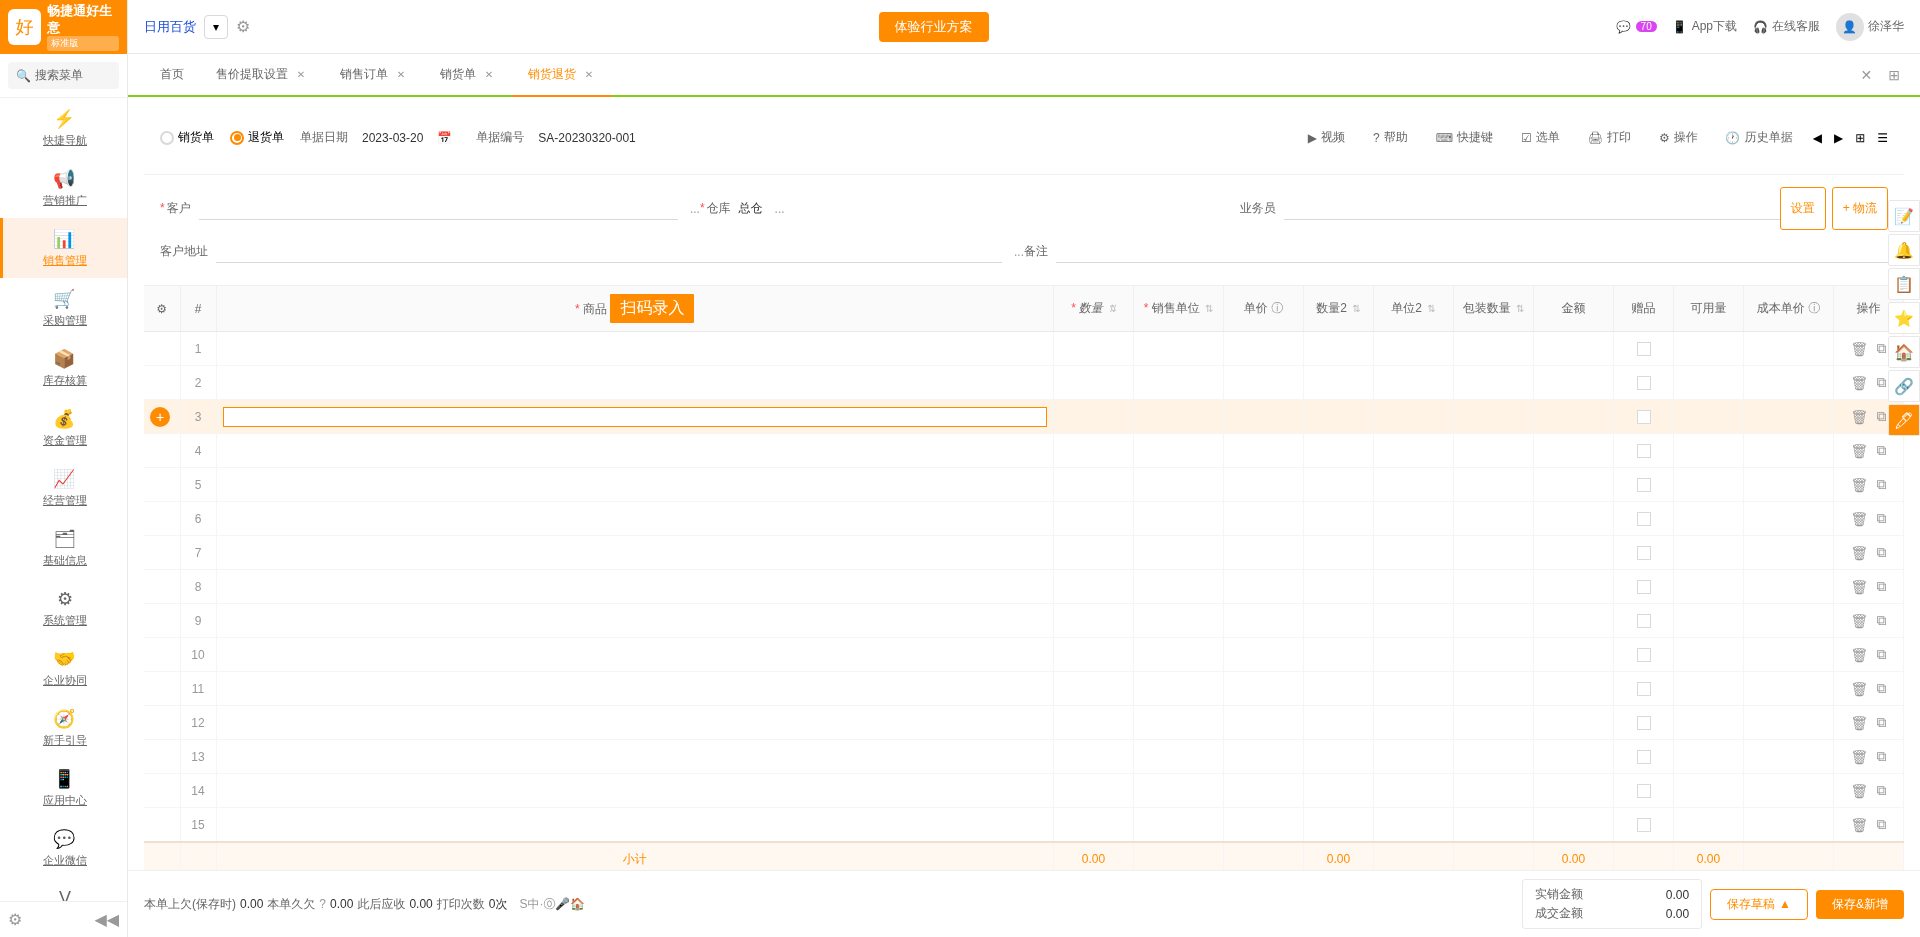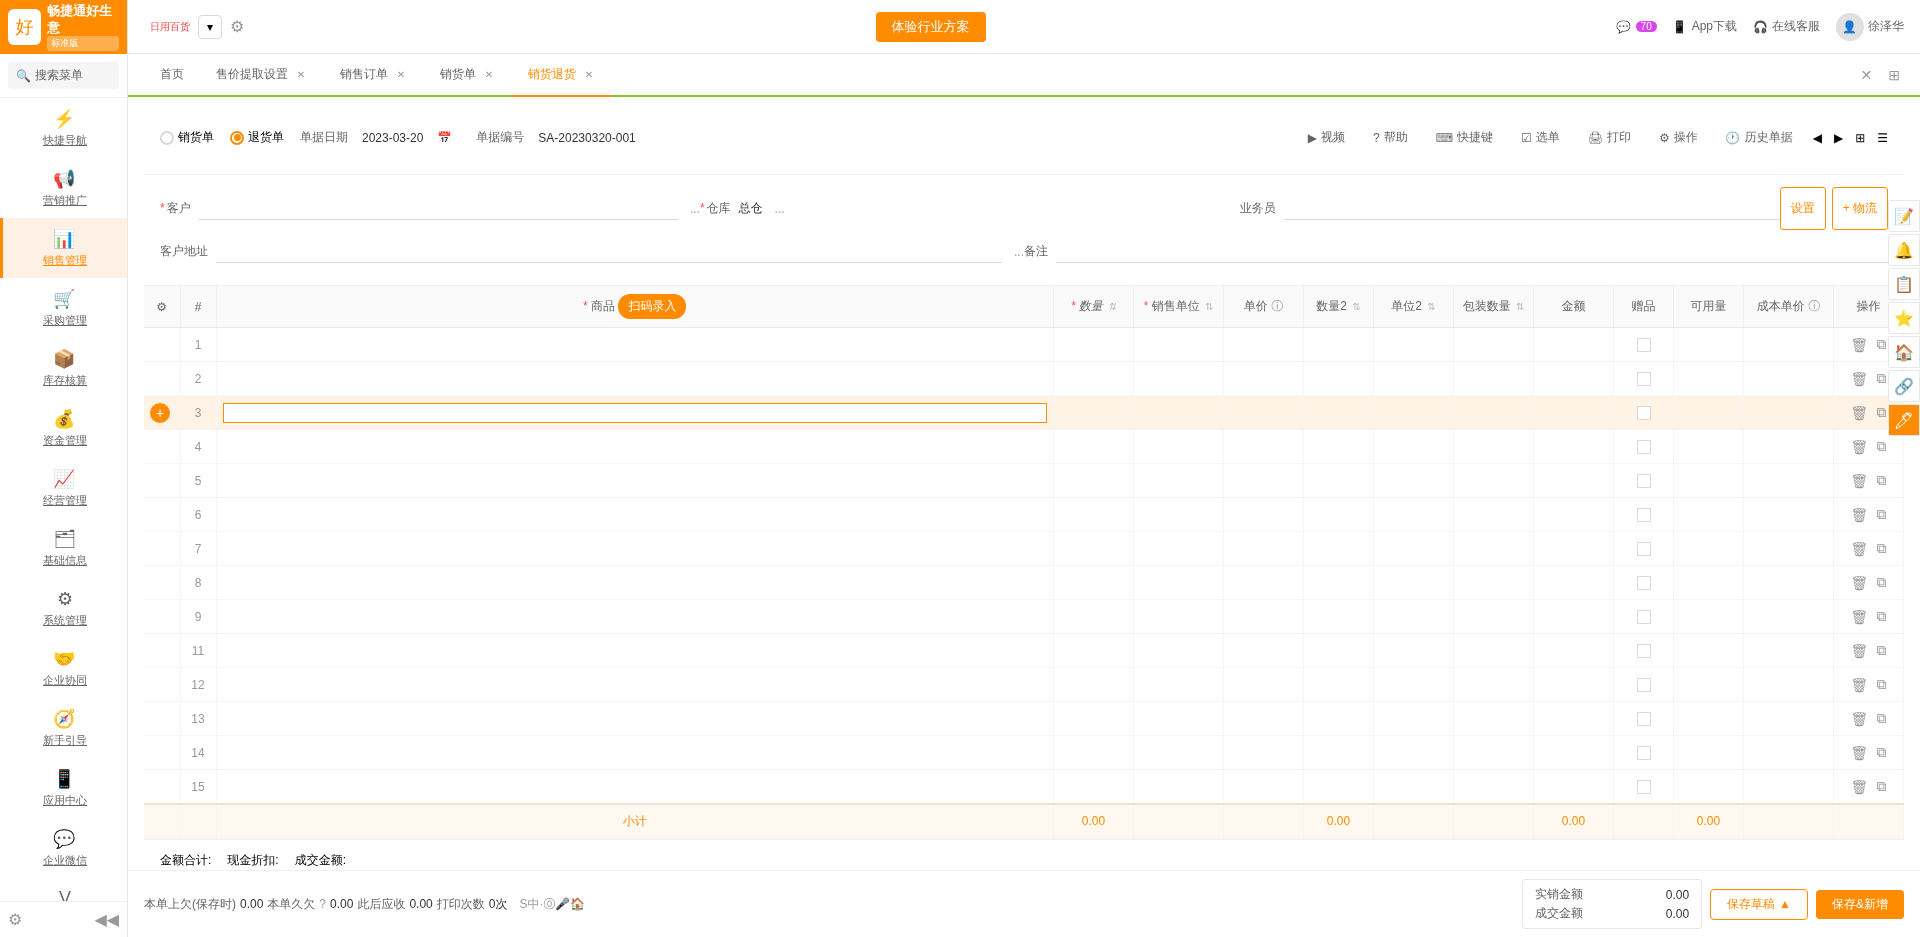--- a/index.html
+++ b/index.html
@@ -20,21 +20,21 @@
     .sidebar-item-label { font-size: 11px; text-align: center; text-decoration: underline; }
     .sidebar-bottom { padding: 8px; display: flex; justify-content: space-between; border-top: 1px solid #f0f0f0; }
     .sidebar-bottom-btn { background: none; border: none; cursor: pointer; color: #999; font-size: 16px; }
 
     
     .main { flex: 1; display: flex; flex-direction: column; overflow: hidden; }
 
     
     .topbar { background: #fff; height: 54px; display: flex; align-items: center; padding: 0 16px; border-bottom: 1px solid #e8e8e8; justify-content: space-between; }
     .topbar-left { display: flex; align-items: center; gap: 8px; }
-    .topbar-breadcrumb { color: #ef4444; font-size: 10px; margin-left: 6px; }
+    .topbar-breadcrumb { color: #1d4ed8; font-size: 13px; }
     .topbar-select { border: 1px solid #d9d9d9; border-radius: 4px; padding: 4px 8px; background: #fff; cursor: pointer; display: flex; align-items: center; gap: 4px; }
     .topbar-settings { color: #999; font-size: 16px; cursor: pointer; }
     .topbar-cta { background: #ff8c00; color: #fff; border: none; border-radius: 4px; padding: 6px 16px; cursor: pointer; font-size: 13px; }
     .topbar-right { display: flex; align-items: center; gap: 16px; color: #666; }
     .topbar-right-item { display: flex; align-items: center; gap: 4px; cursor: pointer; }
     .notification-badge { background: #d946ef; color: #fff; border-radius: 10px; padding: 0 5px; font-size: 10px; min-width: 16px; text-align: center; }
     .user-avatar { width: 28px; height: 28px; border-radius: 50%; background: #e0e0e0; display: flex; align-items: center; justify-content: center; font-size: 12px; color: #666; }
 
     
     .tabs { background: #fff; display: flex; align-items: center; border-bottom: 2px solid #84cc16; padding: 0 16px; flex-shrink: 0; }
@@ -68,21 +68,21 @@
     .form-field { display: flex; align-items: center; gap: 8px; flex: 1; }
     .form-label { color: #666; white-space: nowrap; }
     .form-label.required::before { content: '*'; color: #ff4d4f; margin-right: 2px; }
     .form-input { flex: 1; border: none; border-bottom: 1px solid #d9d9d9; padding: 4px 6px; background: transparent; color: #333; min-width: 0; }
     .form-dots { color: #999; cursor: pointer; margin-left: 4px; }
     .form-field-set-btn { color: #ff8c00; cursor: pointer; margin-left: auto; font-size: 12px; padding: 4px 8px; border: 1px solid #ff8c00; border-radius: 3px; }
     .right-panel-btn { width: 32px; height: 32px; background: #fff; border: 1px solid #e8e8e8; display: flex; align-items: center; justify-content: center; cursor: pointer; color: #666; font-size: 16px; border-radius: 2px 0 0 2px; }
 
     
     .table-container { background: #fff; }
-    .scan-btn { background: #ff8c00; color: #fff; border: none; border-radius: 12px; padding: 4px 10px; cursor: pointer; font-size: 12px; }
+    .scan-btn { background: #ff8c00; color: #fff; border: none; border-radius: 1px; padding: 4px 10px; cursor: pointer; font-size: 16px; }
     .data-table { width: 100%; border-collapse: collapse; }
     .data-table th { background: #fafafa; border-bottom: 1px solid #e8e8e8; border-right: 1px solid #f0f0f0; padding: 8px 6px; text-align: center; color: #666; font-weight: 500; white-space: nowrap; position: relative; }
     .data-table th .sort-icon { color: #bbb; margin-left: 2px; font-size: 10px; }
     .data-table td { border-bottom: 1px solid #f5f5f5; border-right: 1px solid #f5f5f5; padding: 6px; text-align: center; color: #333; height: 34px; }
     .data-table tr.highlighted td { background: #fff3e6; }
     .data-table .row-num { color: #999; }
     .data-table .checkbox-cell { display: flex; align-items: center; justify-content: center; }
     .checkbox { width: 14px; height: 14px; border: 1px solid #d9d9d9; background: #fff; cursor: pointer; }
     .row-actions { display: flex; gap: 4px; justify-content: center; }
     .row-action-btn { background: none; border: none; cursor: pointer; color: #999; font-size: 14px; padding: 2px; }
@@ -651,20 +651,46 @@
     <td>
       <div class="row-actions">
 
         <button class="row-action-btn">🗑</button>
         <button class="row-action-btn">⧉</button>
       </div>
     </td>
   </tr>
               <tr>
     <td></td>
+    <td class="row-num">10</td>
+    <td></td>
+    <td></td>
+    <td></td>
+    <td></td>
+    <td></td>
+    <td></td>
+    <td></td>
+    <td></td>
+    <td>
+                  <div class="checkbox-cell">
+                    <div class="checkbox"></div>
+                  </div>
+                </td>
+    <td></td>
+    <td></td>
+    <td>
+      <div class="row-actions">
+
+        <button class="row-action-btn">🗑</button>
+        <button class="row-action-btn">⧉</button>
+      </div>
+    </td>
+  </tr>
+              <tr>
+    <td></td>
     <td class="row-num">11</td>
     <td></td>
     <td></td>
     <td></td>
     <td></td>
     <td></td>
     <td></td>
     <td></td>
     <td></td>
     <td>

